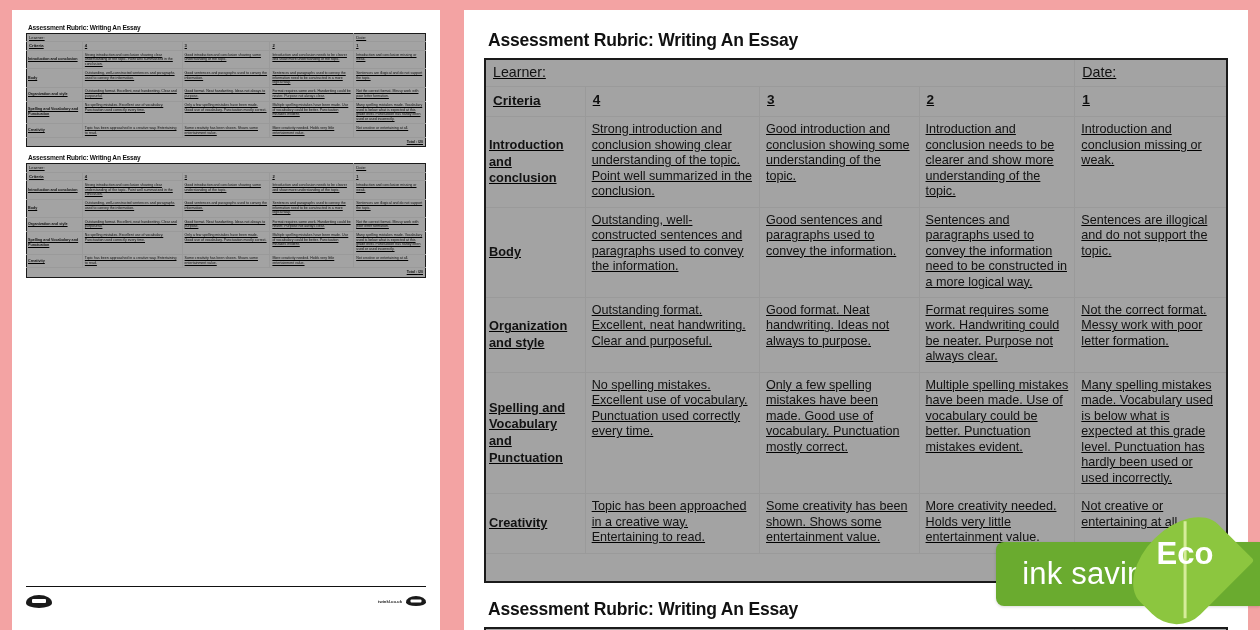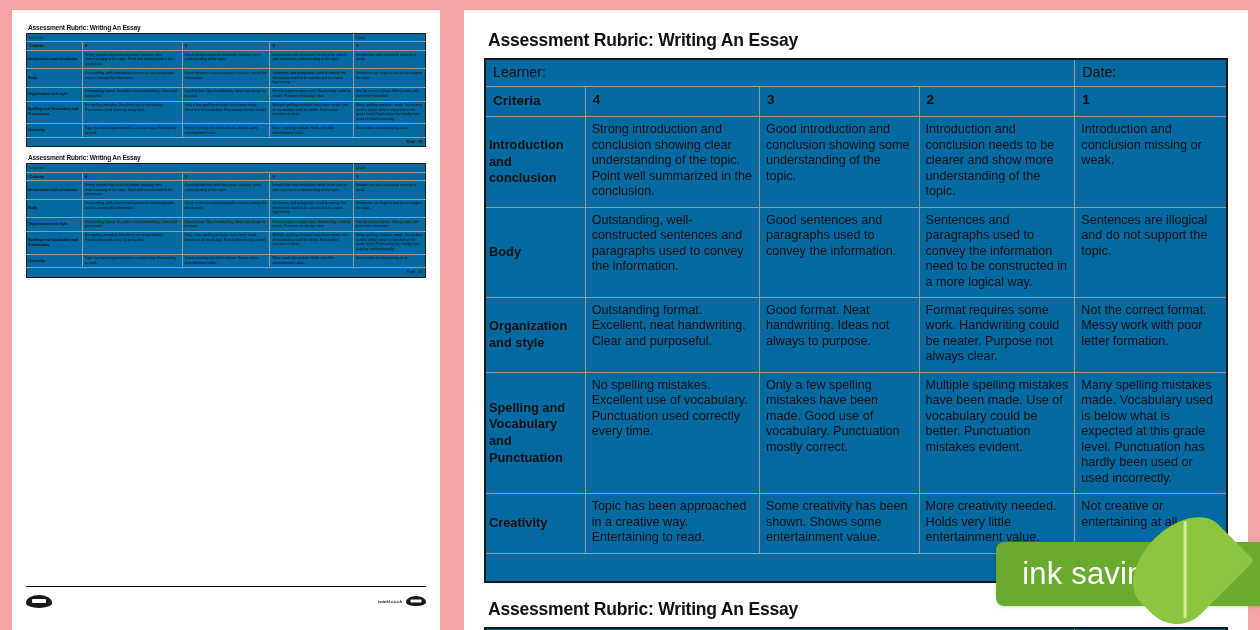--- a/index.html
+++ b/index.html
@@ -60,21 +60,22 @@
     white-space: nowrap;
   }
   .big .doc-title { font-size: 17.5px; margin: 6px 0 7px 4px; }
   .thumb .doc-title { font-size: 6.6px; margin: 2px 0 2px 2px; }
 
   
   table.rubric {
     border-collapse: collapse;
     table-layout: fixed;
     width: 100%;
-    background: #0369a1;
+    background: #a3a3a3;
+    text-decoration: underline;
   }
   table.rubric td {
     border: 1px solid #9a9a9a;
     vertical-align: top;
     color: #121212;
   }
   table.rubric .outer-l { border-left: 2px solid #1a1a1a; }
   table.rubric .outer-r { border-right: 2px solid #1a1a1a; }
   table.rubric tr.first-row td { border-top: 2px solid #1a1a1a; }
   table.rubric tr.last-row td { border-bottom: 2px solid #1a1a1a; }
@@ -438,16 +439,17 @@
 
     </div>
 
     <div id="eco-badge">
       <div id="eco-bar">
         <span id="eco-bar-label">ink saving</span>
       </div>
       <div id="eco-leaf">
         <div id="eco-leaf-vein"></div>
       </div>
+      <div id="eco-leaf-text">Eco</div>
     </div>
   </div>
 
 </div>
 
 </body></html>

